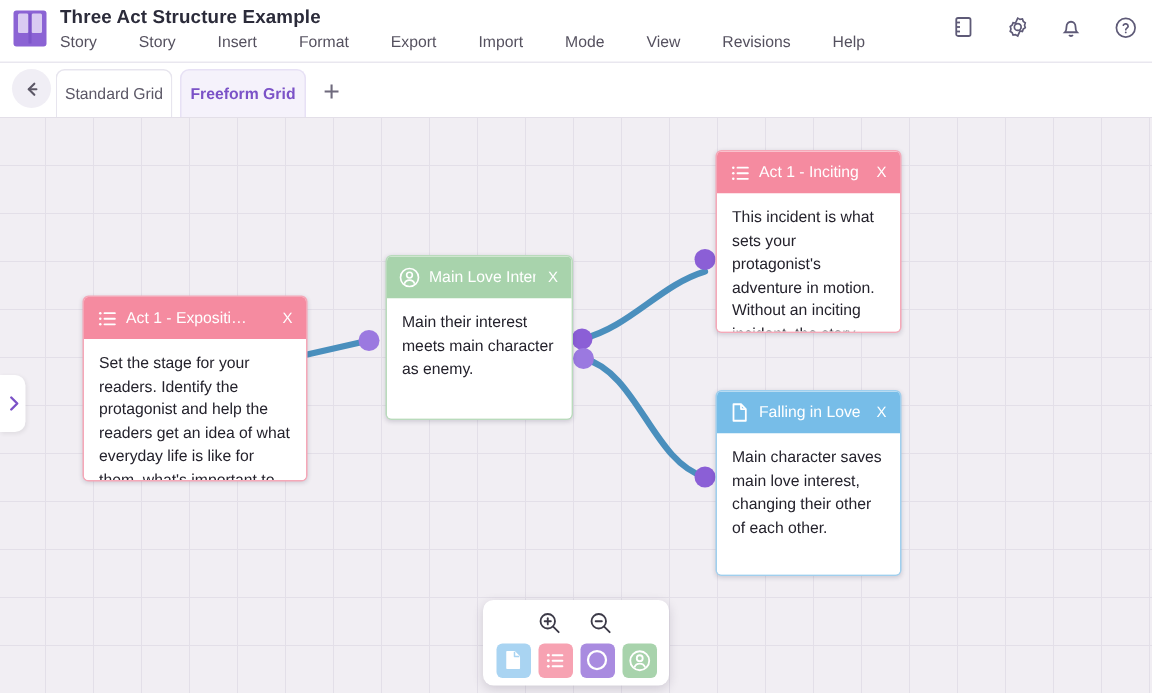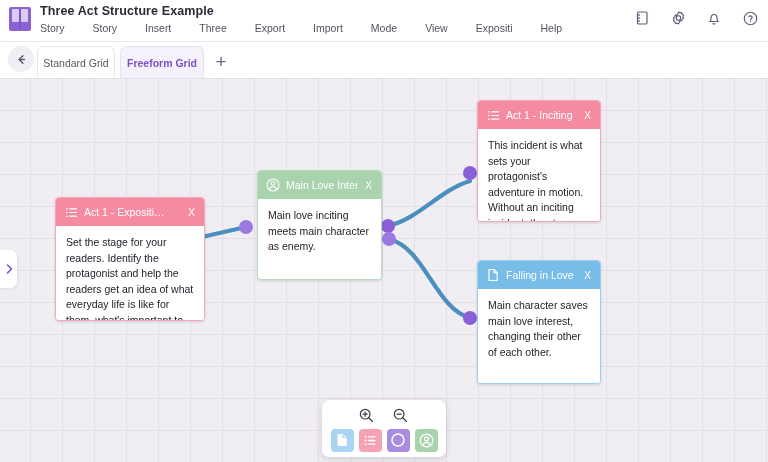--- a/index.html
+++ b/index.html
@@ -185,26 +185,26 @@
       <div class="pg l"></div>
         <div class="pg r"></div>
         <div class="spine"></div>
     </div>
     <div class="app-title">Three Act Structure Example</div>
 
     <div class="menubar">
       <div class="menu-item">Story</div>
       <div class="menu-item">Story</div>
       <div class="menu-item">Insert</div>
-      <div class="menu-item">Three</div>
+      <div class="menu-item">Format</div>
       <div class="menu-item">Export</div>
       <div class="menu-item">Import</div>
       <div class="menu-item">Mode</div>
       <div class="menu-item">View</div>
-      <div class="menu-item">Expositi</div>
+      <div class="menu-item">Revisions</div>
       <div class="menu-item">Help</div>
     </div>
 
     <div class="topicons">
       <div class="ticon">
         <svg width="16" height="16" viewBox="0 0 16 16" fill="none" stroke="#5e5a77" stroke-width="1.2">
           <rect x="3.5" y="2" width="9.5" height="12" rx="1.2"></rect>
           <line x1="3.5" y1="5" x2="6" y2="5"></line>
           <line x1="3.5" y1="8" x2="6" y2="8"></line>
           <line x1="3.5" y1="11" x2="6" y2="11"></line>
@@ -291,21 +291,21 @@
         <span class="ico">
           <svg width="14" height="14" viewBox="0 0 14 14" fill="none" stroke="#ffffff" stroke-width="1.1">
             <circle cx="7" cy="7" r="6"></circle>
               <circle cx="7" cy="5.4" r="1.9"></circle>
             <path d="M3.6 11.2a3.6 3.6 0 0 1 6.8 0"></path>
           </svg>
         </span>
         <span class="card-title">Main Love Inter…</span>
         <span class="card-close">X</span>
       </div>
-      <div class="card-body">Main love inciting meets main character as enemy.</div>
+      <div class="card-body">Main their interest meets main character as enemy.</div>
     </div>
 
     <div class="card pink" id="card-inciting">
       <div class="card-head">
         <span class="ico">
           <svg width="13" height="13" viewBox="0 0 14 14" fill="none" stroke="#ffffff" stroke-width="1.3" stroke-linecap="round">
             <line x1="5" y1="3" x2="12.5" y2="3"></line>
               <line x1="5" y1="7" x2="12.5" y2="7"></line>
               <line x1="5" y1="11" x2="12.5" y2="11"></line>
             <circle cx="2" cy="3" r=".9" fill="#ffffff" stroke="none"></circle>

